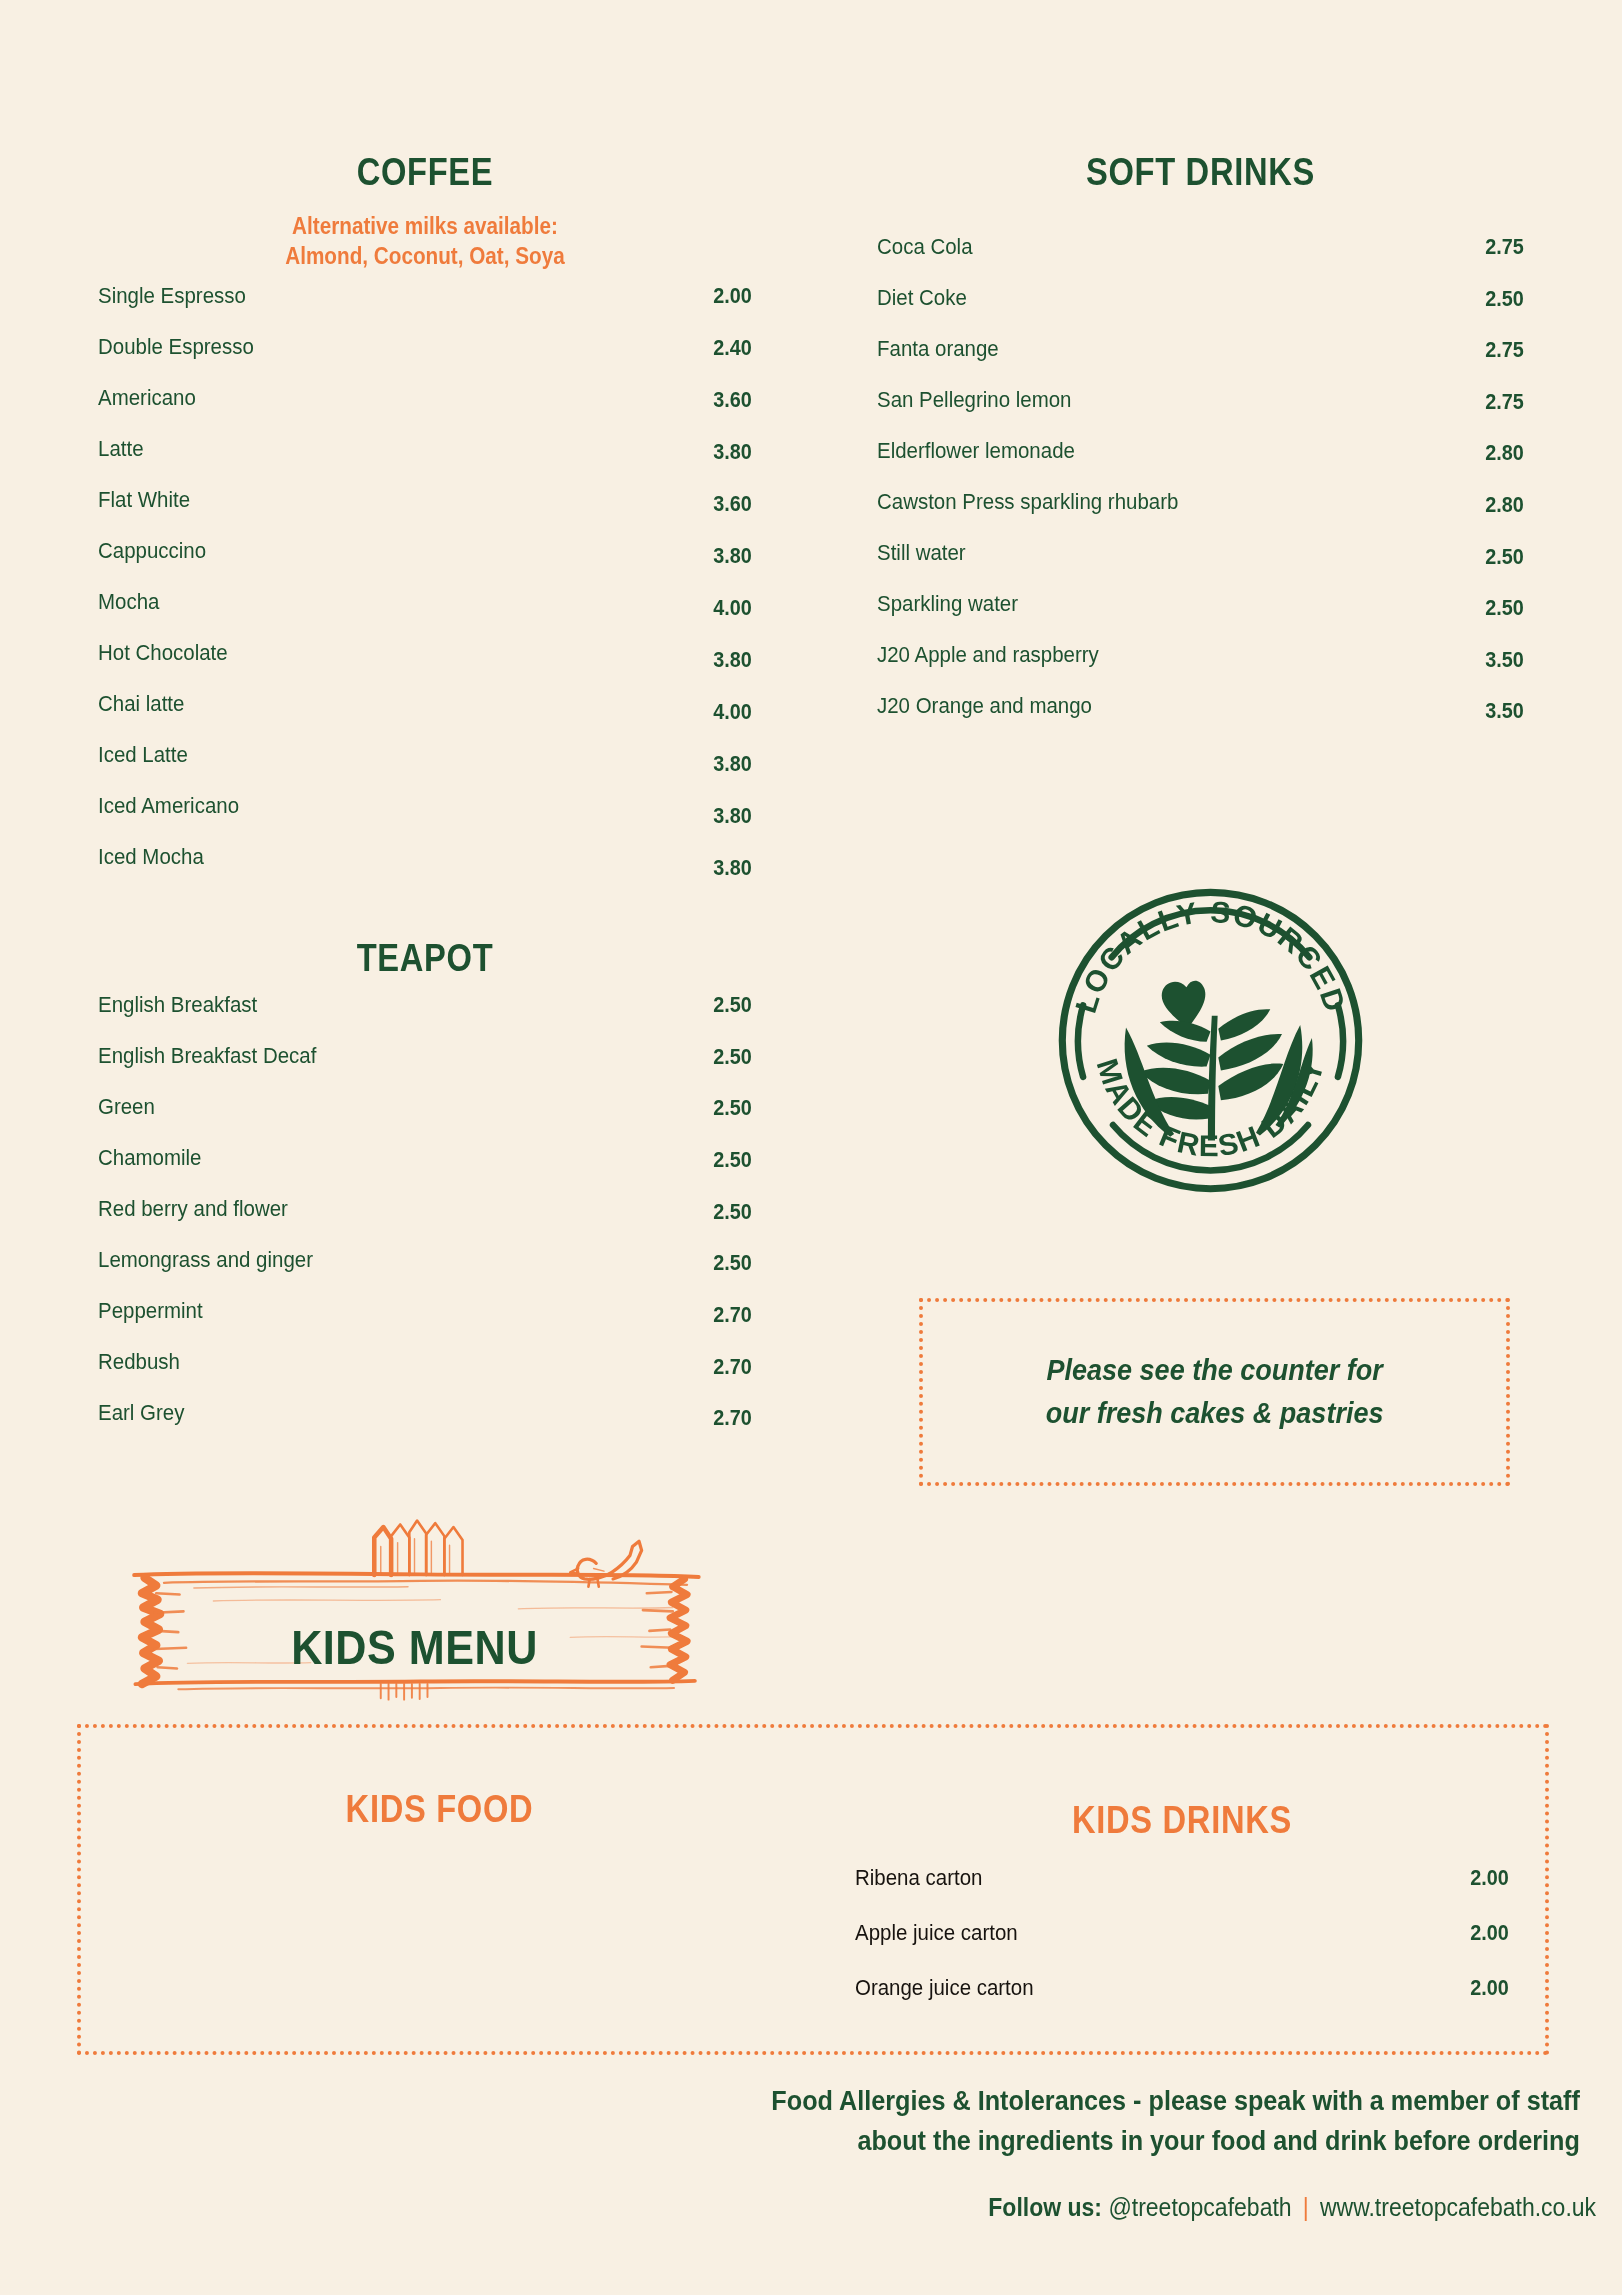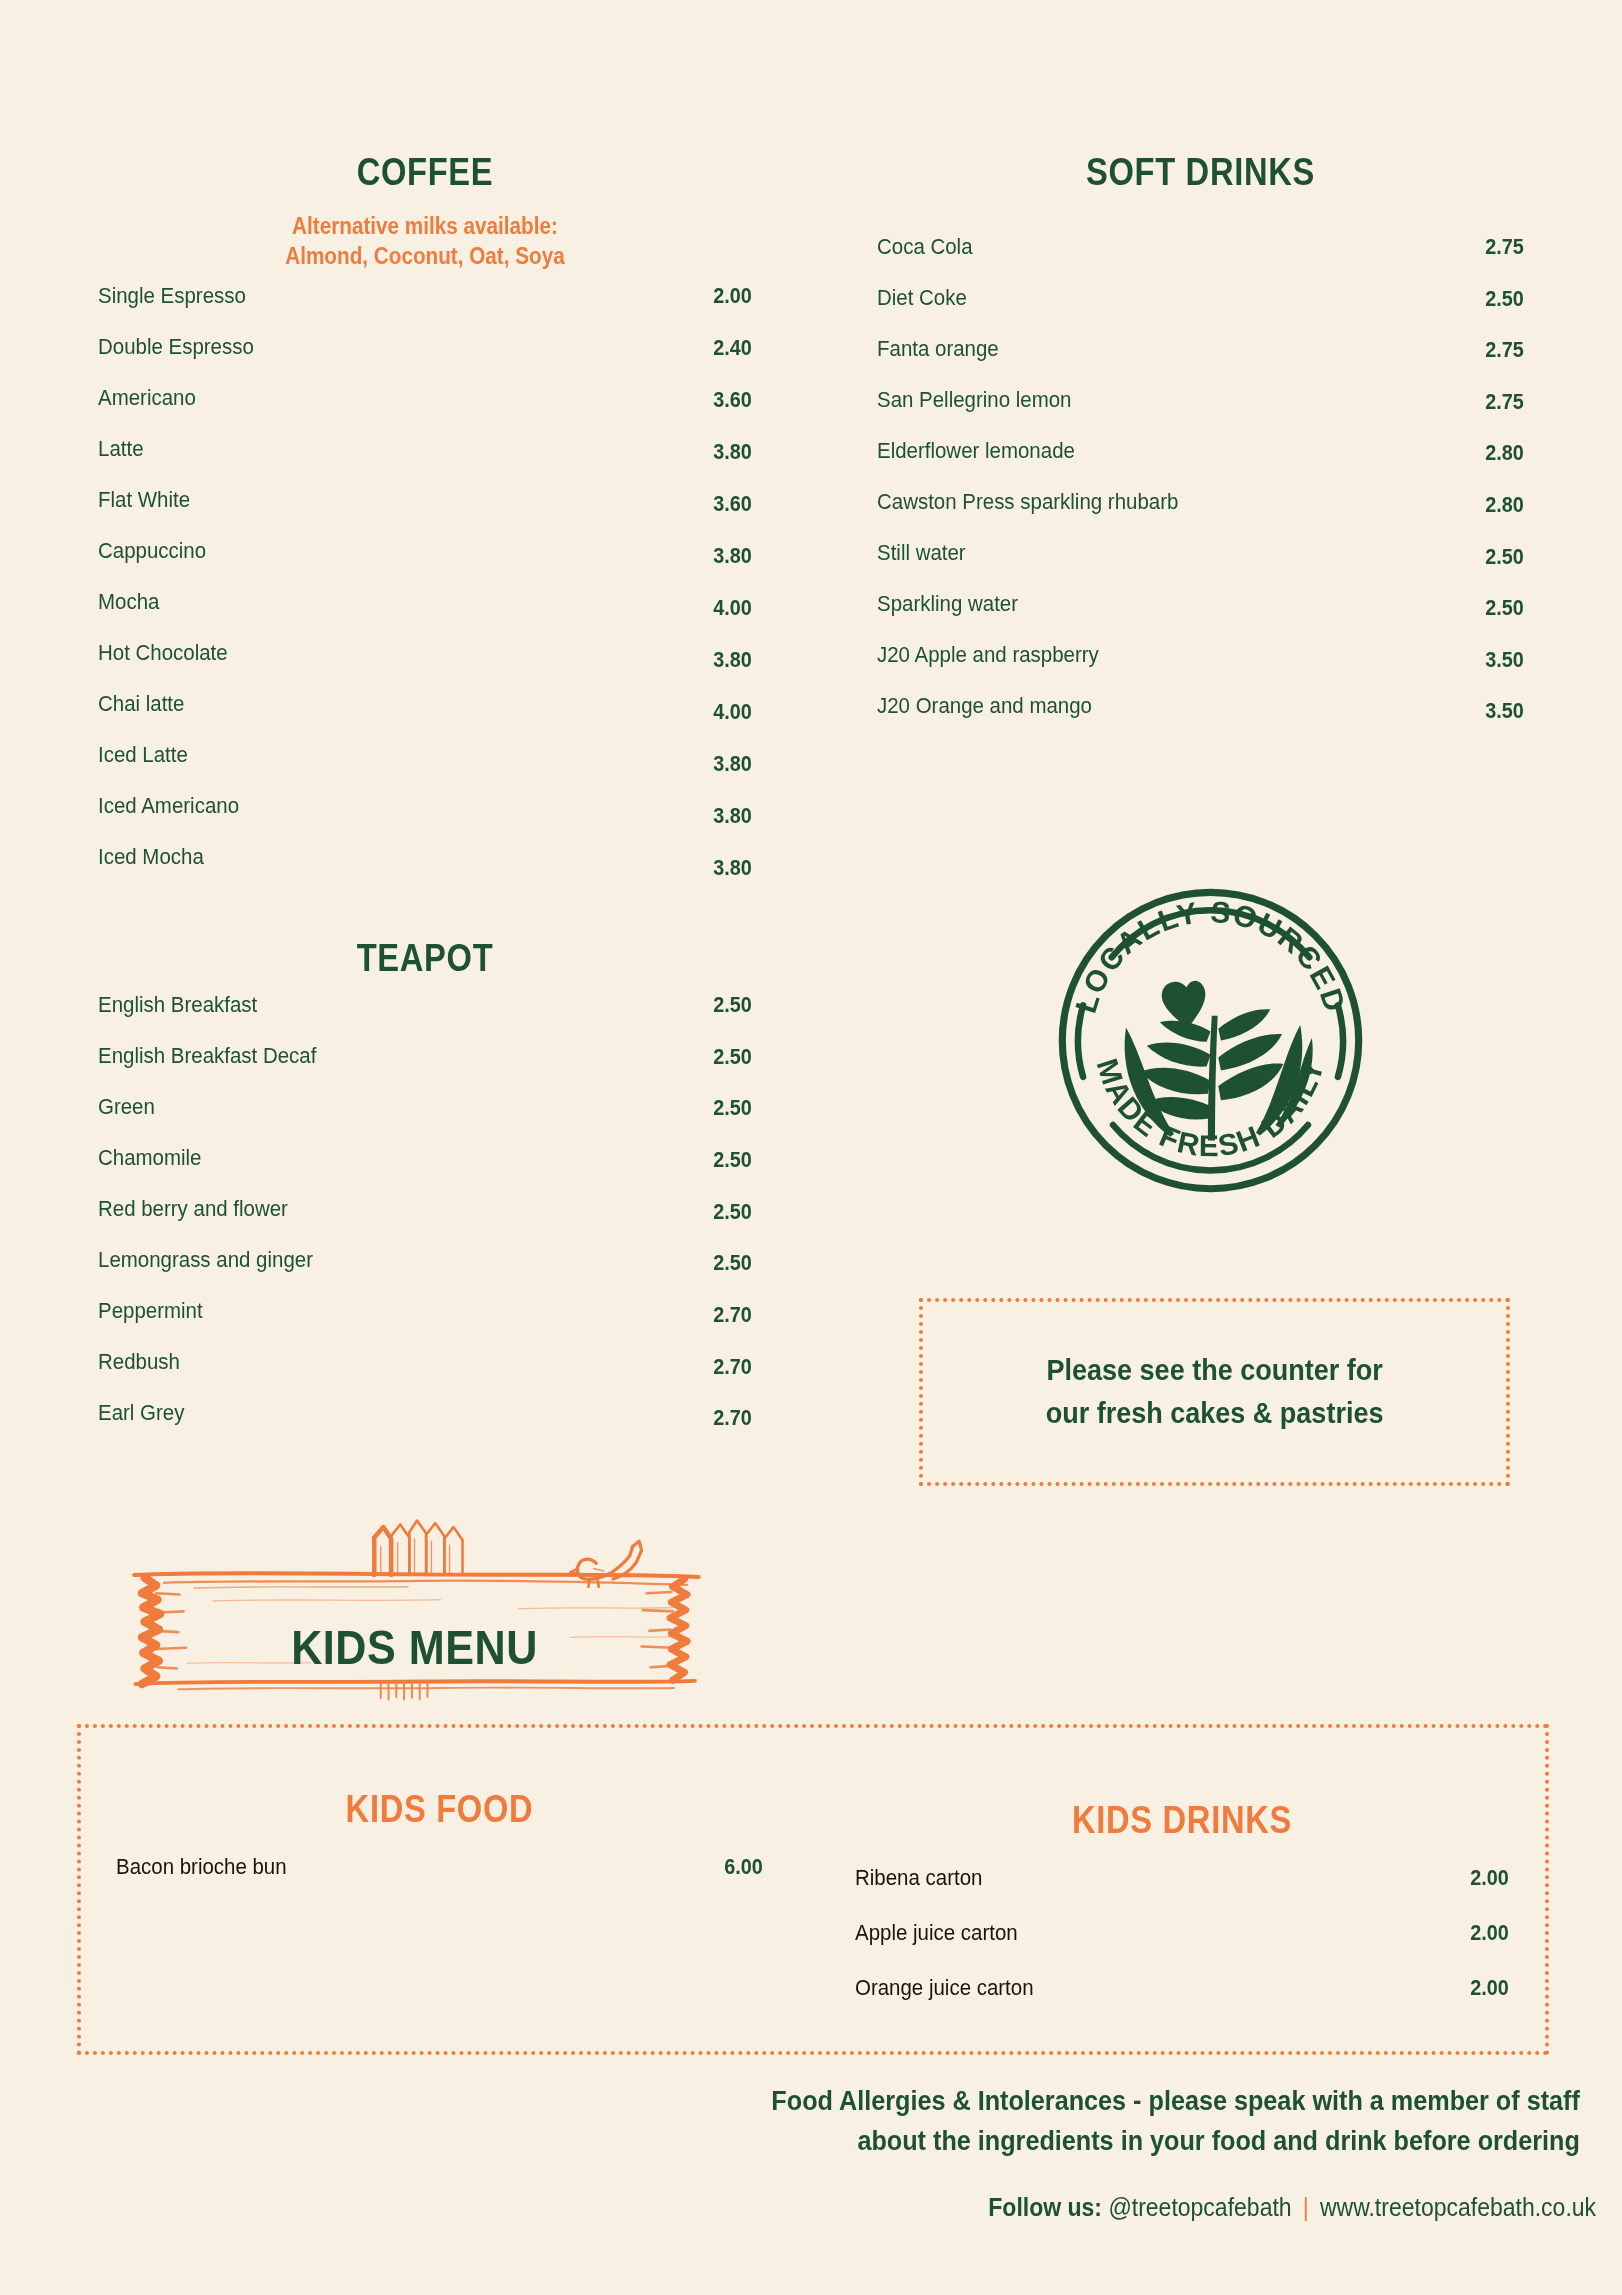--- a/index.html
+++ b/index.html
@@ -139,20 +139,21 @@
     position: absolute;
     top: 1298px;
     left: 919px;
     width: 591px;
     height: 188px;
     border: 4.5px dotted #EF7B3C;
     display: flex;
     align-items: center;
     justify-content: center;
     text-align: center;
+    font-style: italic;
   }
   .counter-note p {
     font-family: "Liberation Sans Narrow", "Liberation Sans", sans-serif;
     font-size: 30px;
     font-weight: 700;
     color: #1D5130;
     line-height: 1.42;
     transform: scaleX(0.9);
   }
 
@@ -506,24 +507,20 @@
       </g>
     </svg>
     <div class="sign-label">KIDS MENU</div>
   </div>
 
   <div class="kids-panel">
 
     <div class="kids-food-col">
       <div class="sec-title orange">KIDS FOOD</div>
       <div class="list kids-list">
-          <div class="row">
-            <div class="nm">Bacon brioche bun</div>
-            <div class="pr">6.00</div>
-          </div>
         </div>
     </div>
 
     <div class="kids-drinks-col">
       <div class="sec-title orange">KIDS DRINKS</div>
       <div class="list kids-list">
           <div class="row">
             <div class="nm">Ribena carton</div>
             <div class="pr">2.00</div>
           </div>

